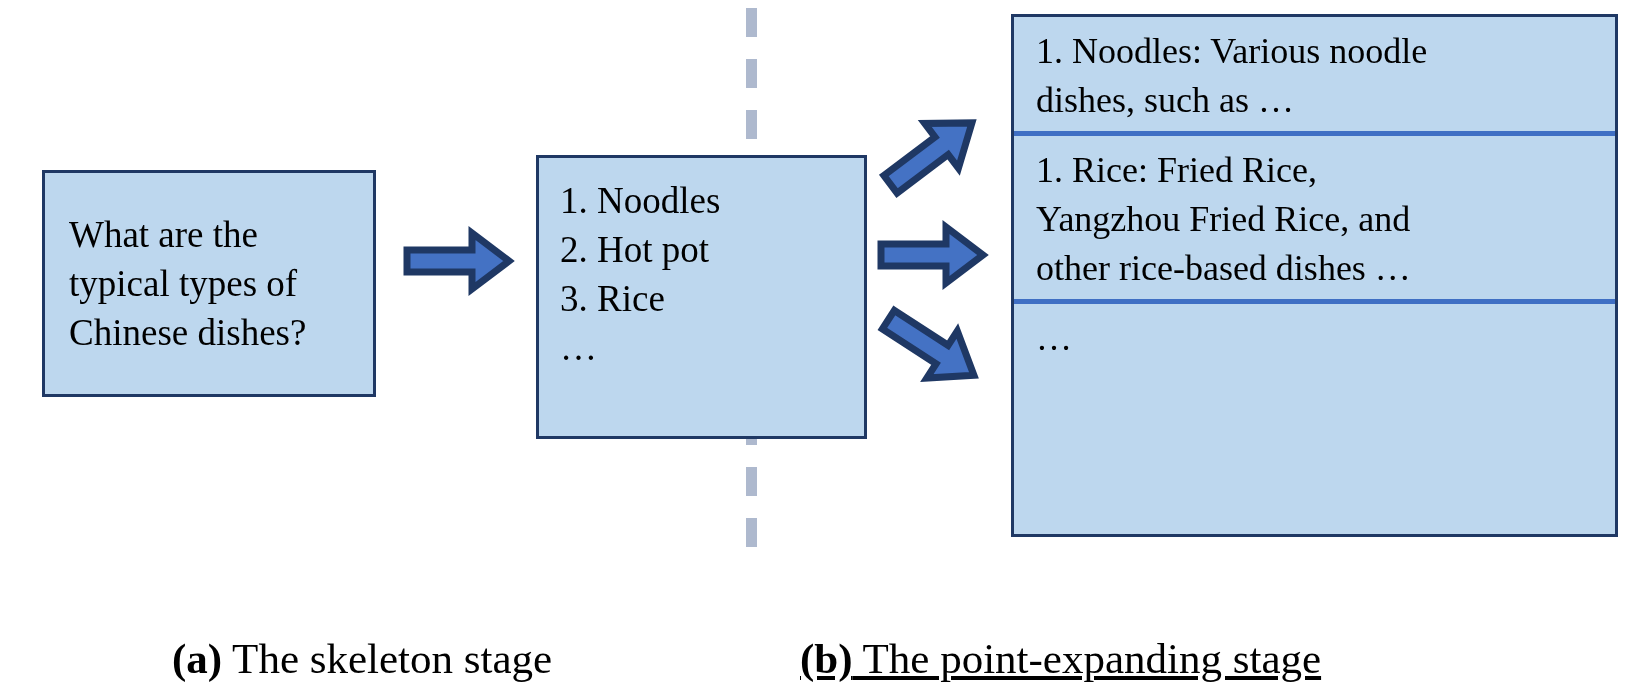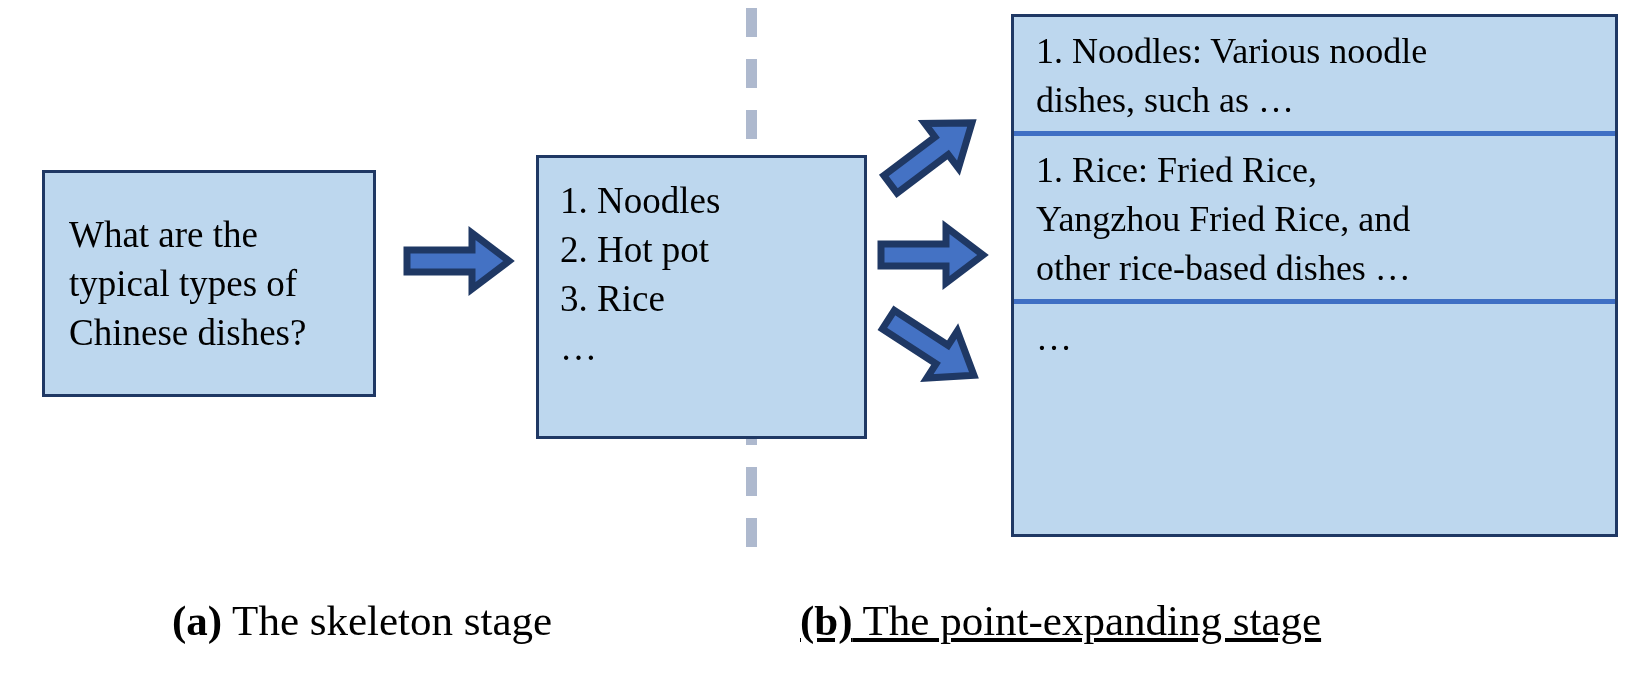--- a/index.html
+++ b/index.html
@@ -116,20 +116,21 @@
     stroke-linejoin: miter;
   }
 
   
   .caption {
     position: absolute;
     color: #000000;
     font-size: 43px;
     line-height: 50px;
     white-space: pre;
+    margin-top: 38px;
   }
   .caption b {
     font-weight: bold;
   }
   #caption-a { left: 172px; top: 596px; }
   #caption-b { left: 800px; top: 596px; text-decoration: underline; }
 </style>
 </head>
 <body>
 

